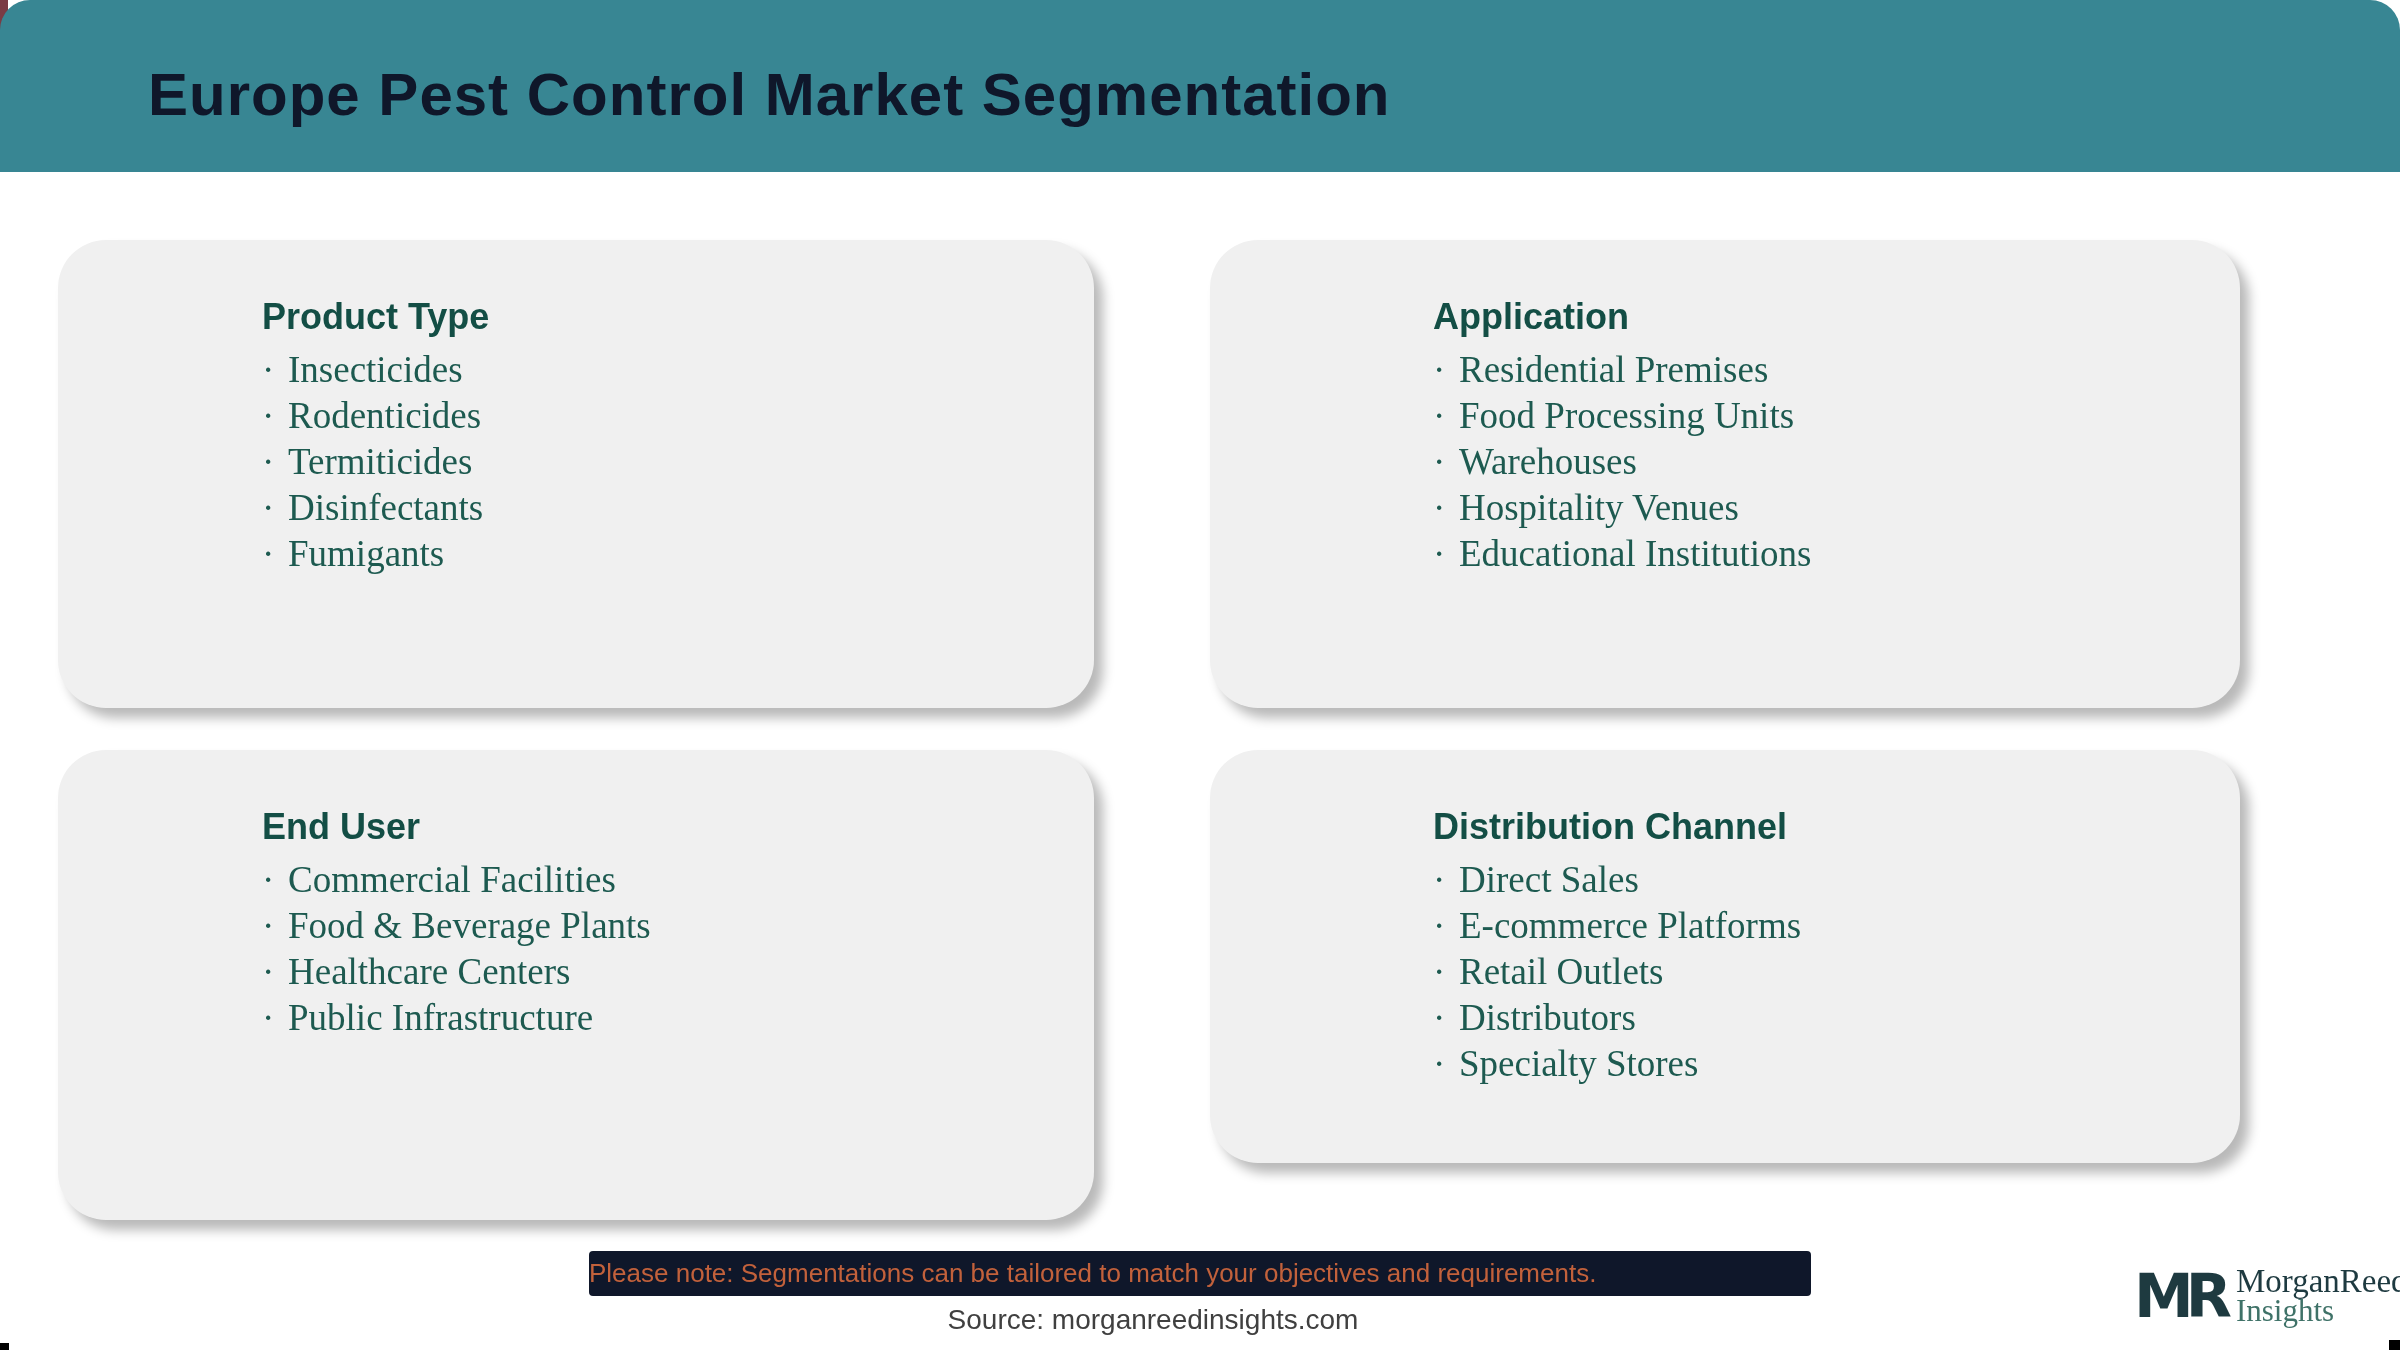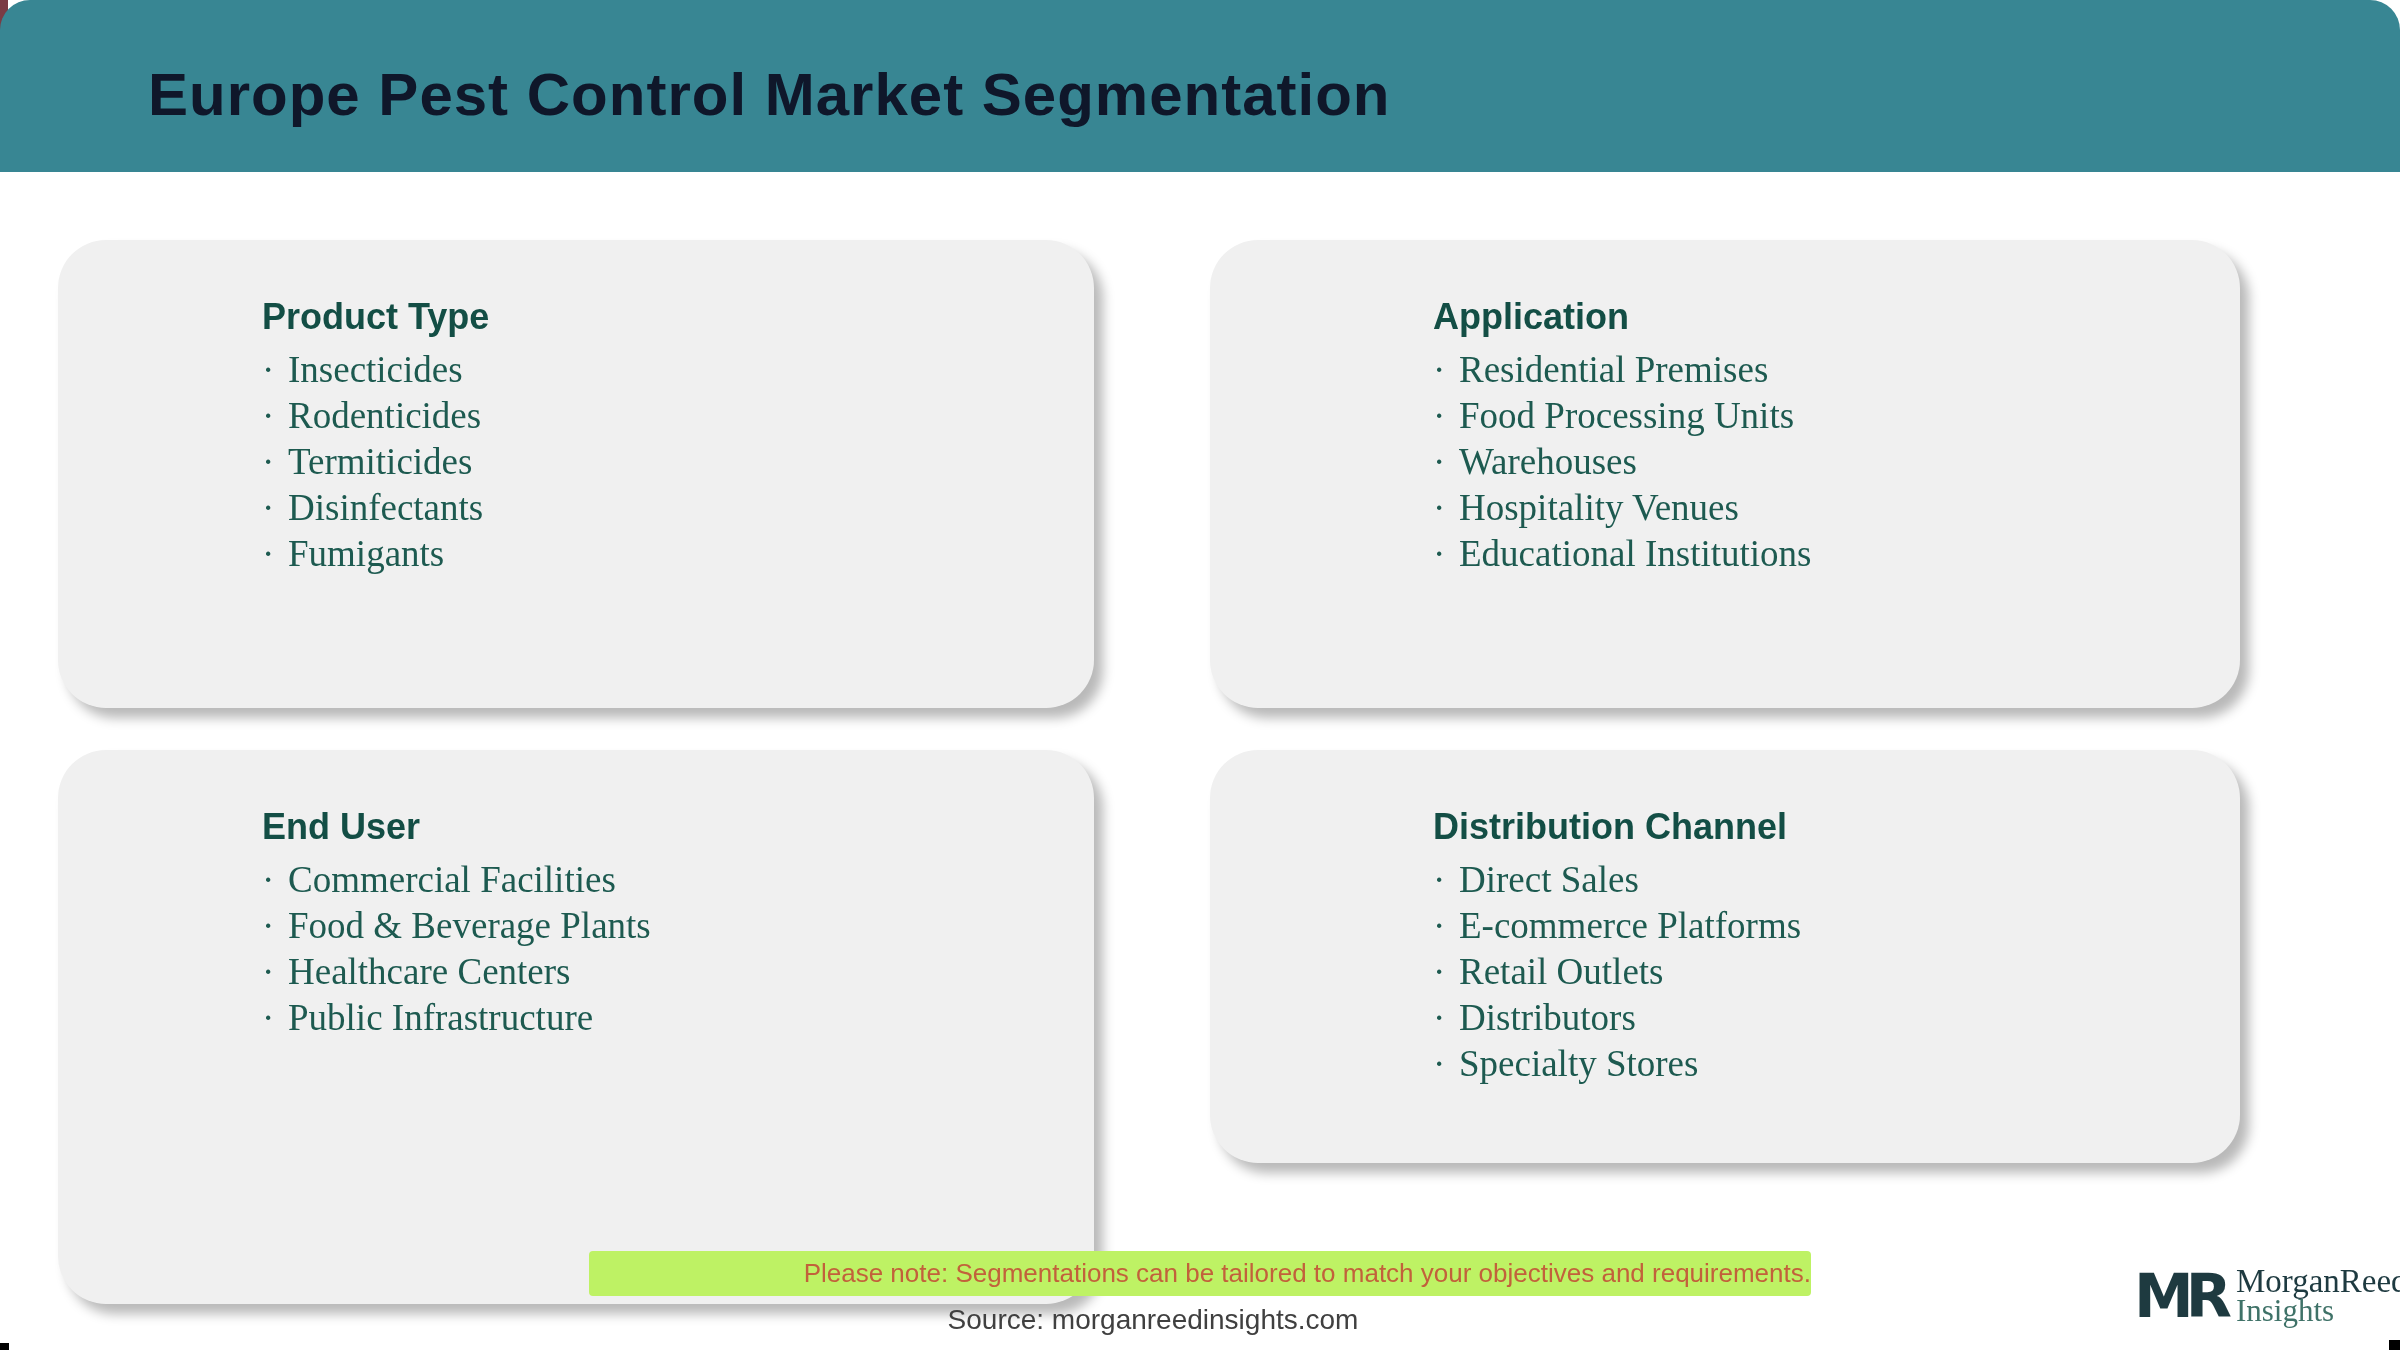--- a/index.html
+++ b/index.html
@@ -38,21 +38,21 @@
   .card {
     position: absolute;
     background: #f0f0f0;
     border-radius: 48px;
     box-shadow: 9px 10px 12px rgba(0,0,0,0.28);
     box-sizing: border-box;
     z-index: 1;
   }
   .card-1 { left: 58px;   top: 240px; width: 1036px; height: 468px; padding: 56px 40px 0 204px; }
   .card-2 { left: 1210px; top: 240px; width: 1030px; height: 468px; padding: 56px 40px 8px 223px; }
-  .card-3 { left: 58px;   top: 750px; width: 1036px; height: 554px; padding: 56px 40px 0 204px; }
+  .card-3 { left: 58px;   top: 750px; width: 1036px; height: 470px; padding: 56px 40px 0 204px; }
   .card-4 { left: 1210px; top: 750px; width: 1030px; height: 413px; padding: 56px 40px 0 223px; }
 
   .card-title {
     margin: 0 0 10px 0;
     font-size: 36px; font-weight: bold;
     line-height: 1.15;
     color: #134e45;
   }
   .card-list {
     margin: 0; padding: 0;
@@ -70,23 +70,23 @@
     display: inline-block;
     width: 18px;
     margin-right: 8px;
     text-align: left;
   }
 
   
   .note-bar {
     position: absolute; left: 589px; top: 1251px;
     width: 1222px; height: 45px;
-    background: #bef264;
+    background: #0f172a;
     border-radius: 4px;
-    text-align: right;
+    text-align: left;
     line-height: 45px;
     font-size: 26px;
     color: #c2613b;
     z-index: 1;
   }
   .source-line {
     position: absolute; left: 753px; top: 1304px;
     width: 800px;
     text-align: center;
     font-size: 28px;

